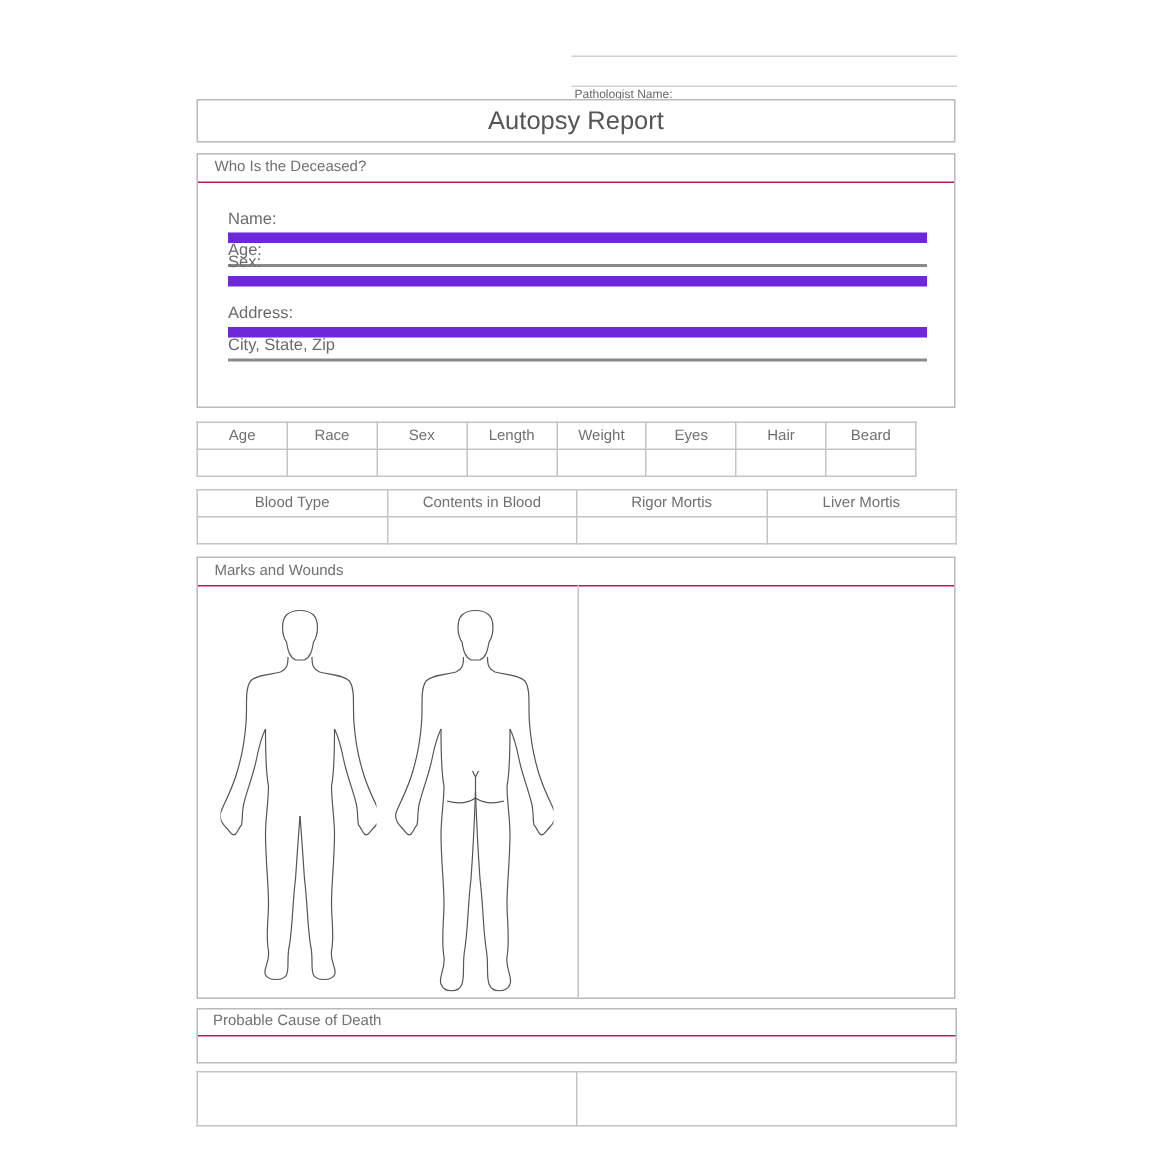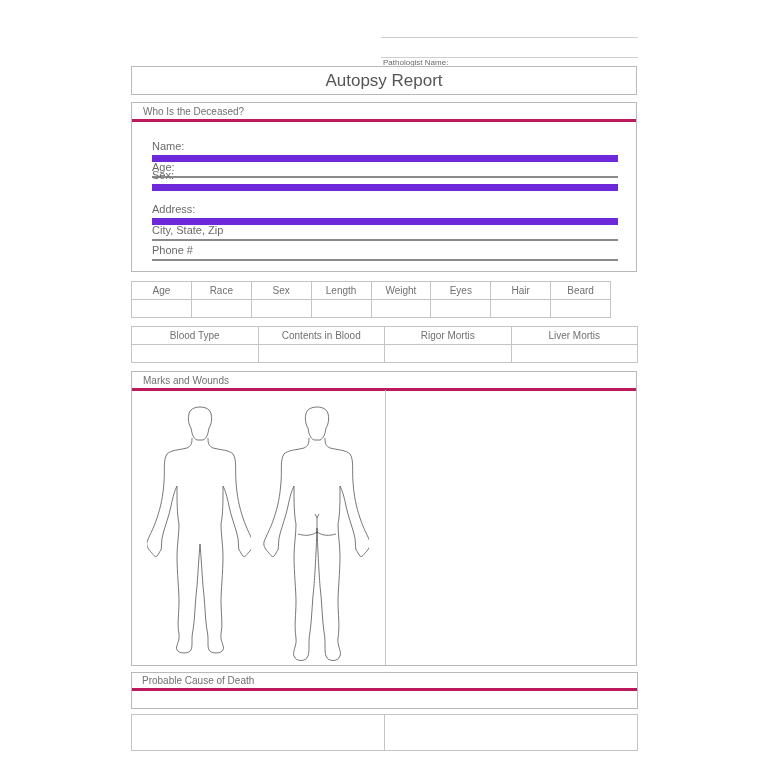--- a/index.html
+++ b/index.html
@@ -12,21 +12,21 @@
     
     .hdr-label { font-size: 8px; color: #6a6a6a; margin-top: 36px; }
     .hdr-line { height: 1px; background: #cfcfcf; }
 
     .box { border: 1px solid #b9b9b9; background: #fff; }
     .title {
       font-size: 17px; color: #555; text-align: center; line-height: 27px;
     }
     .section-head {
       font-size: 10px; color: #707070; padding-left: 11px; line-height: 18px;
-      border-bottom: 3px solid #be185d; height: 19px; box-sizing: border-box;
+      border-bottom: 1px solid #be185d; height: 19px; box-sizing: border-box;
     }
     .field { position: absolute; left: 20px; right: 18px; height: 21px; font-size: 11px; color: #6a6a6a; }
     .field span { position: absolute; left: 0; bottom: 3px; }
     .field.thin { border-bottom: 7px solid #6d28d9; }
     .field.thick { border-bottom: 2px solid #8a8a8a; }
 
     table.grid { border-collapse: collapse; width: 100%; height: 100%; table-layout: fixed; }
     table.grid td {
       border: 1px solid #c4c4c4; font-size: 10px; color: #707070; text-align: center; padding: 0;
     }
@@ -56,23 +56,20 @@
       <span>Age:</span>
     </div>
   <div class="field thin" style="top:60px;">
       <span>Sex:</span>
     </div>
   <div class="field thin" style="top:94px;">
       <span>Address:</span>
     </div>
   <div class="field thick" style="top:115px;">
       <span>City, State, Zip</span>
-    </div>
-  <div class="field thick" style="top:135px;">
-      <span>Phone #</span>
     </div>
 </div>
 
 <div class="abs" style="left:131px; top:281px; width:480px; height:37px;">
   <table class="grid">
     <tbody>
         <tr class="h">
       <td>Age</td>
       <td>Race</td>
       <td>Sex</td>

